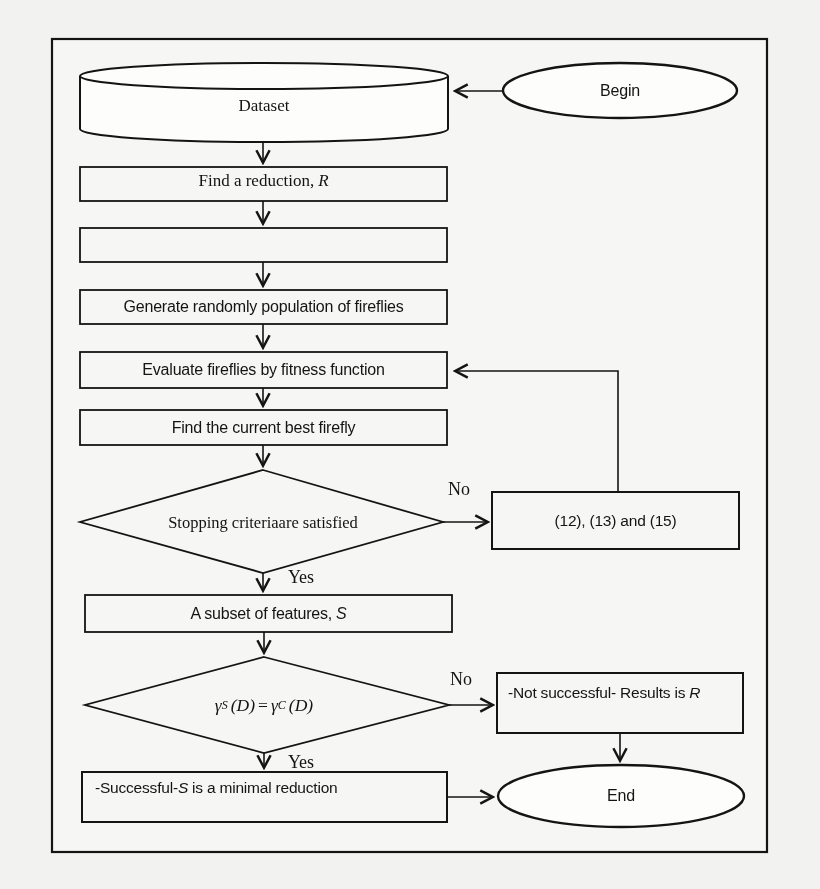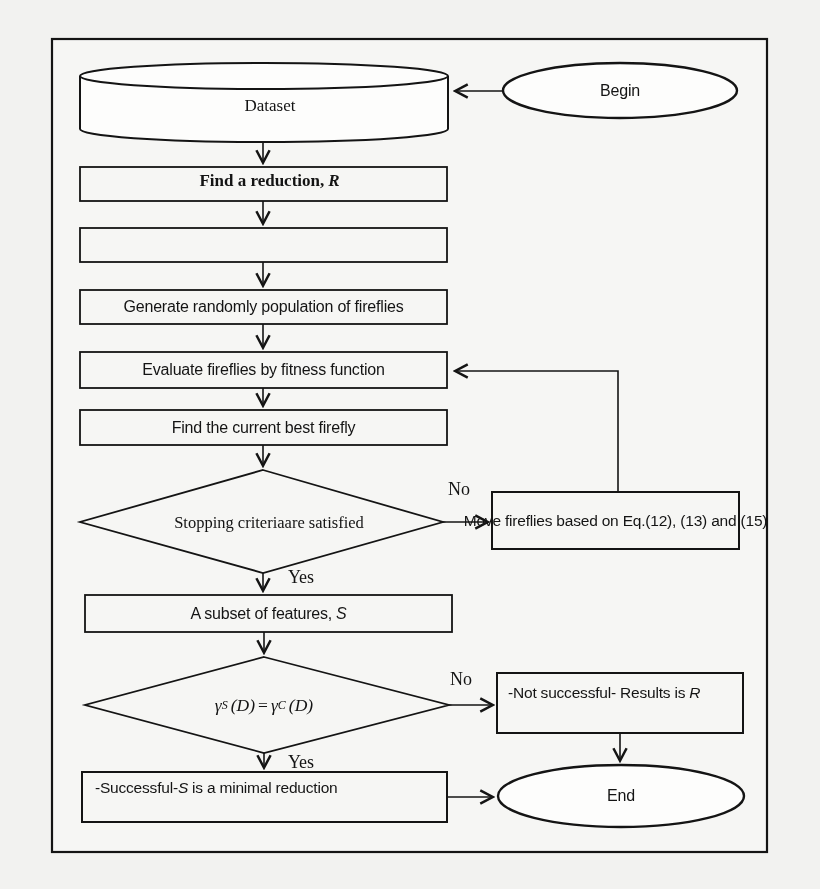--- a/index.html
+++ b/index.html
@@ -9,21 +9,21 @@
     font-family:"Liberation Sans",sans-serif;
     overflow:hidden;
   }
   #stage{position:absolute;left:0;top:0;width:820px;height:889px;}
   svg{position:absolute;left:0;top:0;}
   .lbl{
     position:absolute;display:flex;align-items:center;justify-content:center;
     text-align:center;color:#141414;white-space:nowrap;
   }
   .sans{font-family:"Liberation Sans",sans-serif;font-size:15.5px;letter-spacing:-0.2px;}
-  .serif{font-family:"Liberation Serif",serif;font-size:17px;margin-left:6px;}
+  .serif{font-family:"Liberation Serif",serif;font-size:17px;}
   .left{justify-content:flex-start;text-align:left;}
   .lines{flex-direction:row;}
   .var{font-style:italic;font-family:"Liberation Serif",serif;}
   .sansvar{font-style:italic;}
   .sp{display:inline-block;width:4px;}
   .formula{font-family:"Liberation Serif",serif;font-size:17.5px;font-style:italic;}
   .formula .sub{font-size:12px;vertical-align:-4px;}
   .formula .gap{display:inline-block;width:3px;}
   .edgelabel{font-family:"Liberation Serif",serif;font-size:18px;}
 </style>
@@ -83,42 +83,41 @@
     <line x1="447" y1="797" x2="492" y2="797" stroke="#141414" stroke-width="1.6" marker-end="url(#arr)"></line>
   </svg>
 
   <div class="lbl sans" style="left:503px;top:77px;width:234px;height:28px;font-size:16px;">
       <span>Begin</span>
     </div>
   <div class="lbl serif" style="left:80px;top:92px;width:368px;height:28px;">
       <span>Dataset</span>
     </div>
 
-  <div class="lbl serif" style="left:80px;top:167px;width:367px;height:28px;font-weight:bold;">
+  <div class="lbl serif" style="left:80px;top:167px;width:367px;height:28px;">
     <span>Find a reduction,</span>
       <span class="sp"></span>
       <span class="var">R</span>
   </div>
   <div class="lbl sans" style="left:80px;top:290px;width:367px;height:34px;font-size:16px;">
       <span>Generate randomly population of fireflies</span>
     </div>
   <div class="lbl sans" style="left:80px;top:352px;width:367px;height:36px;font-size:16px;">
       <span>Evaluate fireflies by fitness function</span>
     </div>
   <div class="lbl sans" style="left:80px;top:410px;width:367px;height:35px;font-size:16px;">
       <span>Find the current best firefly</span>
     </div>
 
   <div class="lbl serif lines" style="left:113px;top:493px;width:300px;height:58px;font-size:16.5px;line-height:23px;">
     <div>Stopping criteria</div>
     <div>are satisfied</div>
   </div>
 
   <div class="lbl sans lines" style="left:492px;top:498px;width:247px;height:45px;line-height:22px;">
-    <div>Move fireflies based on Eq.</div>
     <div>(12), (13) and (15)</div>
   </div>
 
   <div class="lbl sans" style="left:85px;top:595px;width:367px;height:37px;font-size:16px;align-items:center;">
     <span>A subset of features,</span>
       <span class="sp"></span>
       <span class="sansvar">S</span>
   </div>
 
   <div class="lbl formula" style="left:114px;top:690px;width:300px;height:30px;">

